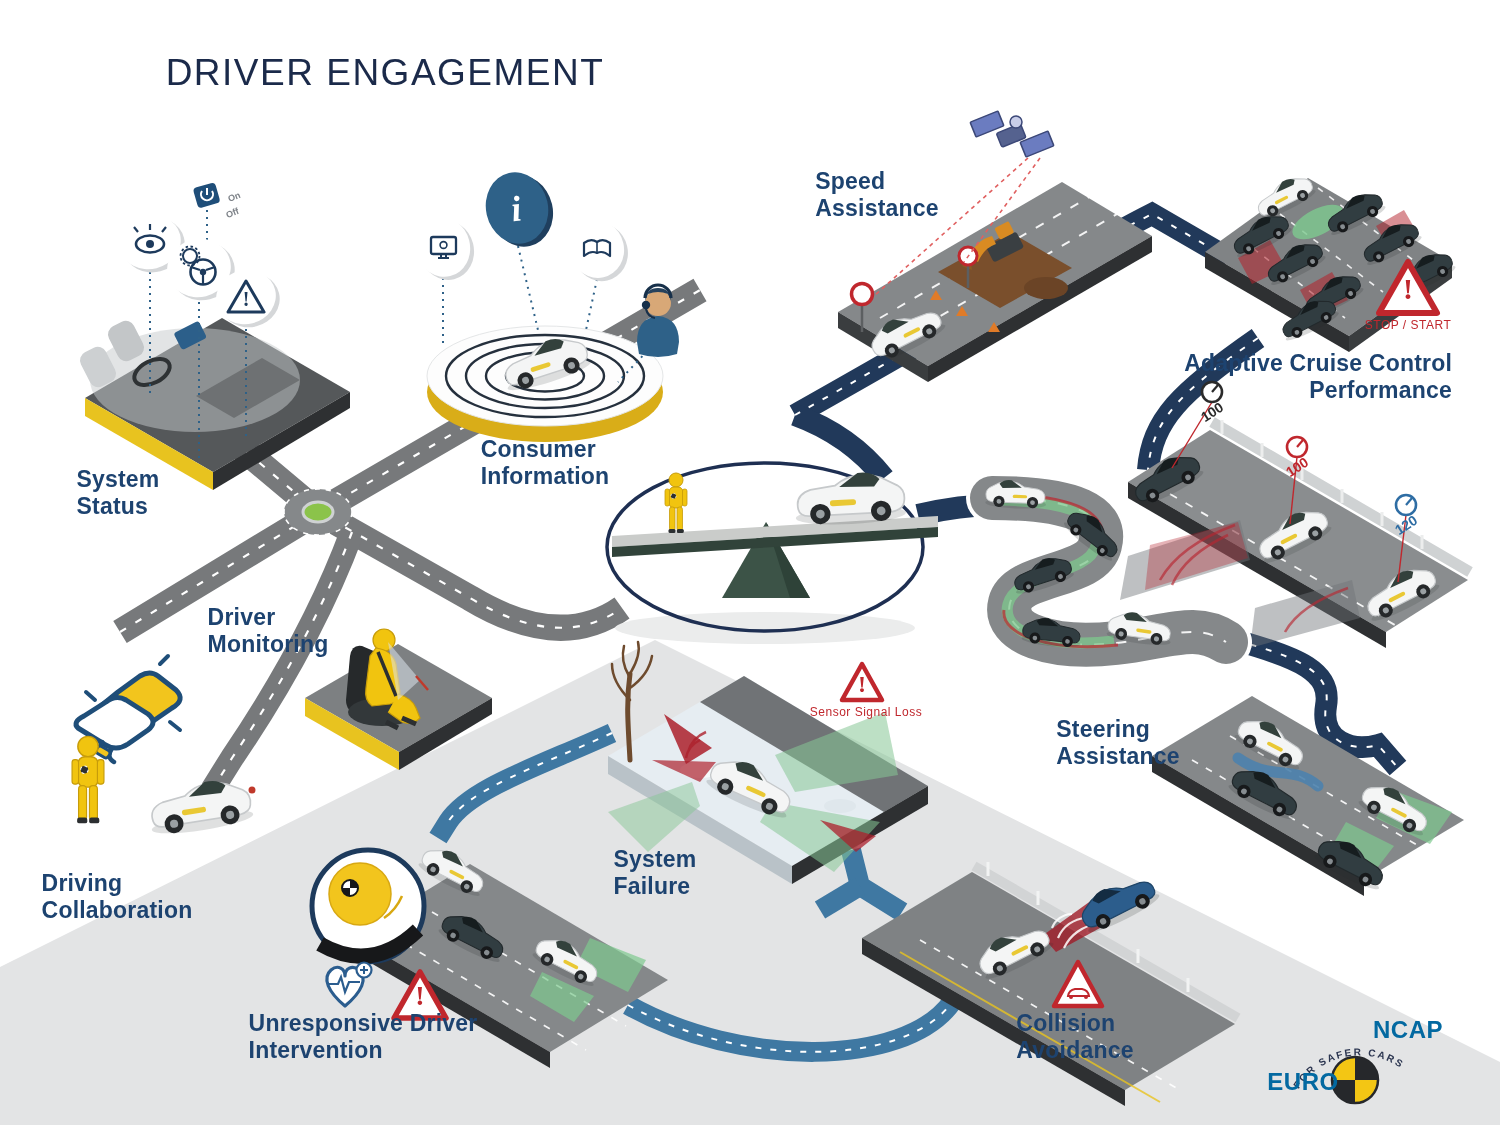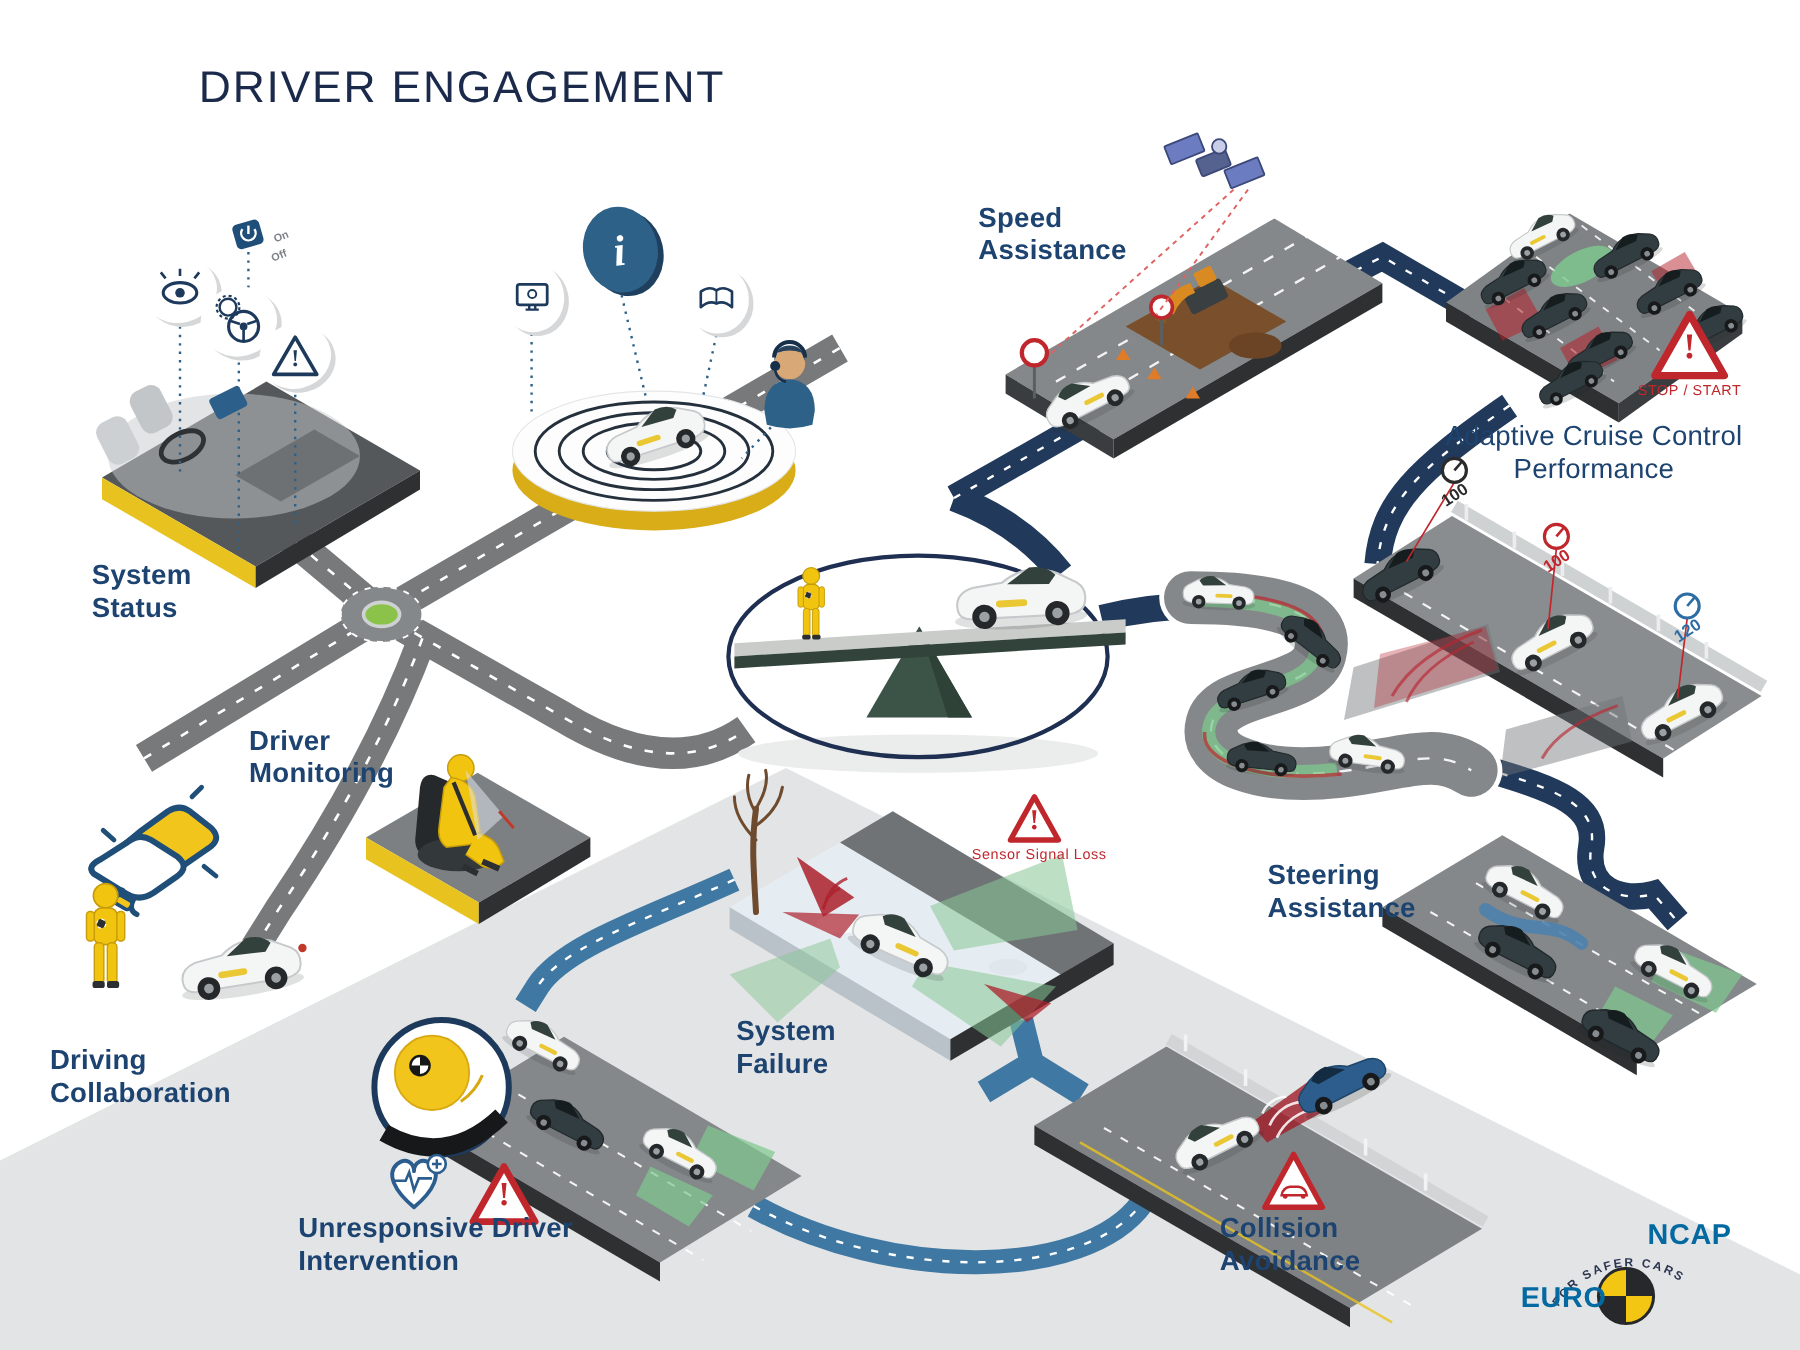--- a/index.html
+++ b/index.html
@@ -3,21 +3,21 @@
 <meta charset="utf-8">
 <style>
   html,body{margin:0;padding:0;background:#fff;}
   #canvas{position:relative;width:1500px;height:1125px;overflow:hidden;background:#fff;
           font-family:"Liberation Sans",sans-serif;}
   #art{position:absolute;left:0;top:0;}
   .title{position:absolute;transform:translateX(-50%);font-size:37px;font-weight:normal;
          color:#1b2a4a;letter-spacing:1.5px;white-space:nowrap;}
   .lbl{position:absolute;transform:translateX(-50%);font-weight:bold;
        font-size:23px;line-height:1.18;color:#1d4370;white-space:pre-line;letter-spacing:.2px;}
-  .lbl-r{position:absolute;text-align:center;font-weight:normal;font-size:23px;line-height:1.18;
+  .lbl-r{position:absolute;text-align:right;font-weight:bold;font-size:23px;line-height:1.18;
        color:#1d4370;white-space:pre-line;letter-spacing:.2px;}
   .small-red{position:absolute;transform:translateX(-50%);font-size:12px;font-weight:normal;
        color:#c0272d;letter-spacing:.5px;white-space:nowrap;}
   .gv{position:absolute;transform:translateX(-50%) rotate(-33deg);font-size:14px;font-weight:bold;}
   .tiny{position:absolute;font-size:9px;font-weight:bold;color:#7c8187;transform:rotate(-22deg);}
   .excl{position:absolute;transform:translateX(-50%);font-weight:bold;font-family:"Liberation Serif",serif;}
   .excl-navy{color:#1d3a5c;font-size:20px;}
   .excl-red{color:#c0272d;}
   .info-i{position:absolute;transform:translateX(-50%) rotate(-8deg);color:#fff;
       font-family:"Liberation Serif",serif;font-style:italic;font-weight:bold;font-size:36px;}
@@ -429,20 +429,22 @@
     <text font-family="Liberation Sans, sans-serif" font-size="10" font-weight="bold" fill="#2b3550" letter-spacing="2">
       <textPath href="#arcpath" startOffset="4%">FOR SAFER CARS</textPath>
     </text>
   </g>
 </svg>
 
 <div class="title" style="left:385px;top:52px">DRIVER ENGAGEMENT</div>
 
 <div class="lbl" style="left:118px;top:466px">System
 Status</div>
+<div class="lbl" style="left:545px;top:436px">Consumer
+Information</div>
 <div class="lbl" style="left:268px;top:604px">Driver
 Monitoring</div>
 <div class="lbl" style="left:117px;top:870px">Driving
 Collaboration</div>
 <div class="lbl" style="left:877px;top:168px">Speed
 Assistance</div>
 <div class="lbl-r" style="right:48px;top:350px">Adaptive Cruise Control
 Performance</div>
 <div class="lbl" style="left:1118px;top:716px">Steering
 Assistance</div>

